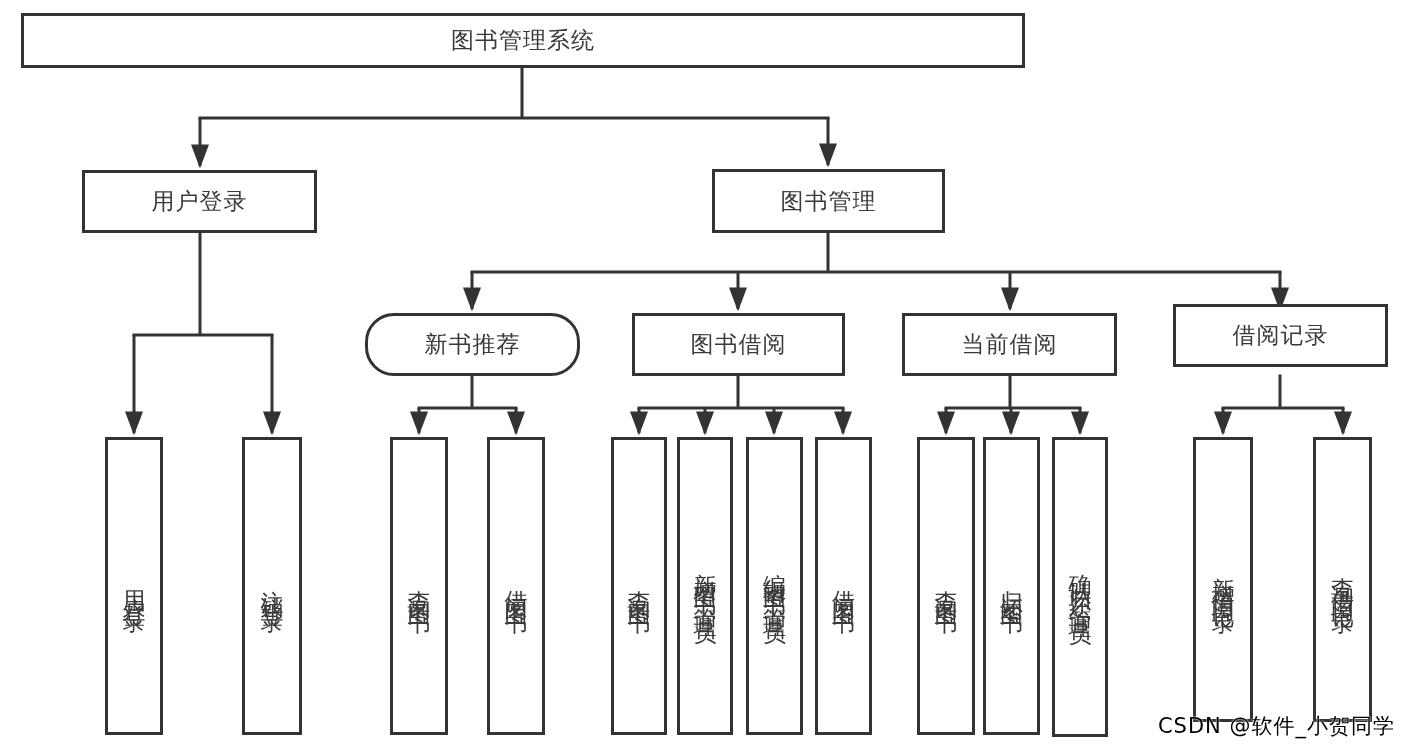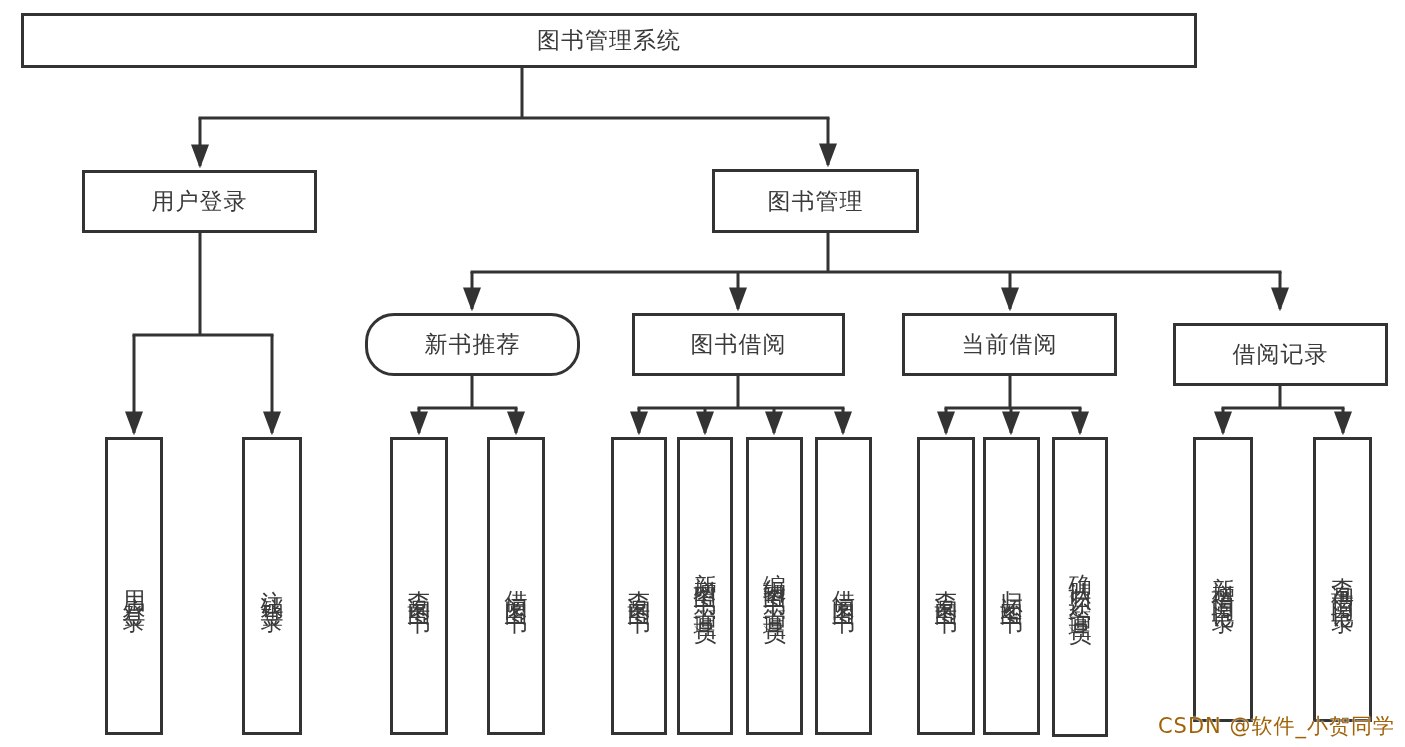--- a/index.html
+++ b/index.html
@@ -42,21 +42,21 @@
     writing-mode: vertical-rl;
     text-orientation: mixed;
     letter-spacing: 7px;
   }
   #watermark {
     position: absolute;
     right: 10px;
     top: 712px;
     z-index: 3;
     font-size: 21px;
-    color: #a16207;
+    color: #000000;
     letter-spacing: 1px;
     text-shadow: 0 0 2px #ffffff, 0 0 1px #ffffff;
     white-space: nowrap;
   }
 </style>
 </head>
 <body>
 
 <div id="canvas">
 
@@ -110,29 +110,29 @@
       </g>
 
       <g>
         <path d="M1280 376 V408 M1223 408 H1343"></path>
         <path d="M1223 408 V433" marker-end="url(#ah)" stroke-linecap="butt"></path>
         <path d="M1343 408 V433" marker-end="url(#ah)" stroke-linecap="butt"></path>
       </g>
     </g>
   </svg>
 
-  <div class="box h" style="left:21px; top:13px; width:1176px; height:55px;">图书管理系统</div>
+  <div class="box h" style="left:21px; top:13px; width:1004px; height:55px;">图书管理系统</div>
 
   <div class="box h" style="left:82px; top:170px; width:235px; height:63px;">用户登录</div>
-  <div class="box h" style="left:712px; top:169px; width:207px; height:64px;">图书管理</div>
+  <div class="box h" style="left:712px; top:169px; width:233px; height:64px;">图书管理</div>
 
   <div class="box h" style="left:365px; top:313px; width:215px; height:63px;border-radius:29px;">新书推荐</div>
   <div class="box h" style="left:902px; top:313px; width:215px; height:63px;">当前借阅</div>
   <div class="box h" style="left:632px; top:313px; width:213px; height:63px;">图书借阅</div>
-  <div class="box h" style="left:1173px; top:323px; width:215px; height:63px;">借阅记录</div>
+  <div class="box h" style="left:1173px; top:304px; width:215px; height:63px;">借阅记录</div>
 
   <div class="box v" style="left:105px; top:437px; width:58px; height:298px;">用户登录</div>
   <div class="box v" style="left:242px; top:437px; width:60px; height:298px;">注销登录</div>
 
   <div class="box v" style="left:390px; top:437px; width:58px; height:298px;">查询图书</div>
   <div class="box v" style="left:487px; top:437px; width:58px; height:298px;">借阅图书</div>
 
   <div class="box v" style="left:611px; top:437px; width:56px; height:298px;">查询图书</div>
   <div class="box v" style="left:677px; top:437px; width:56px; height:298px;">新增图书（管理员）</div>
   <div class="box v" style="left:746px; top:437px; width:57px; height:298px;">编辑图书（管理员）</div>

